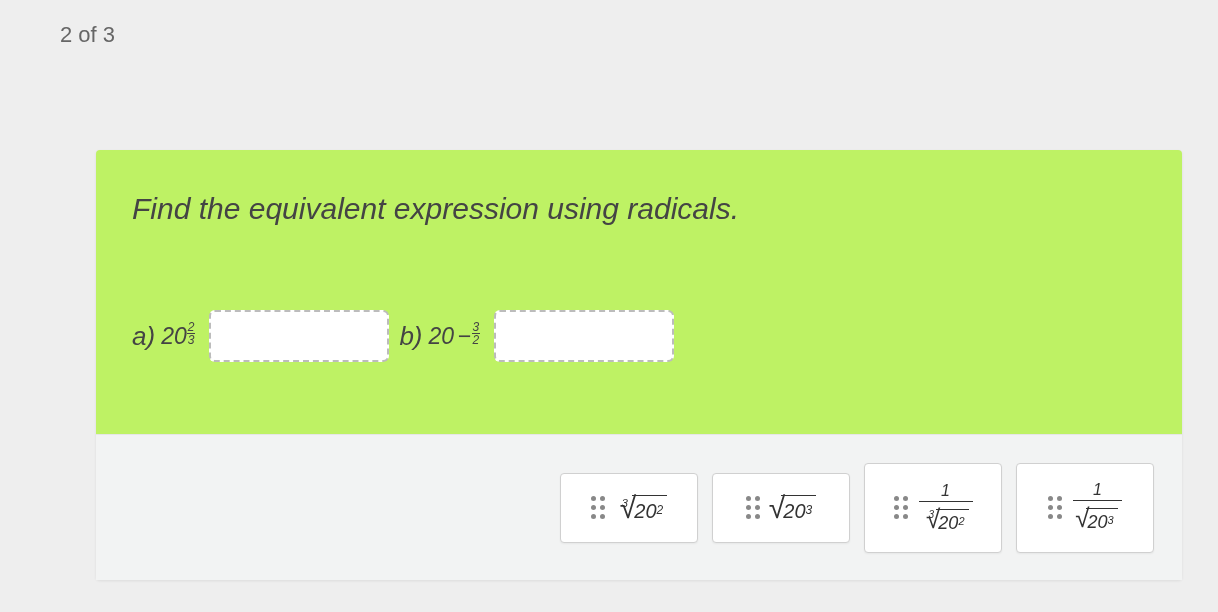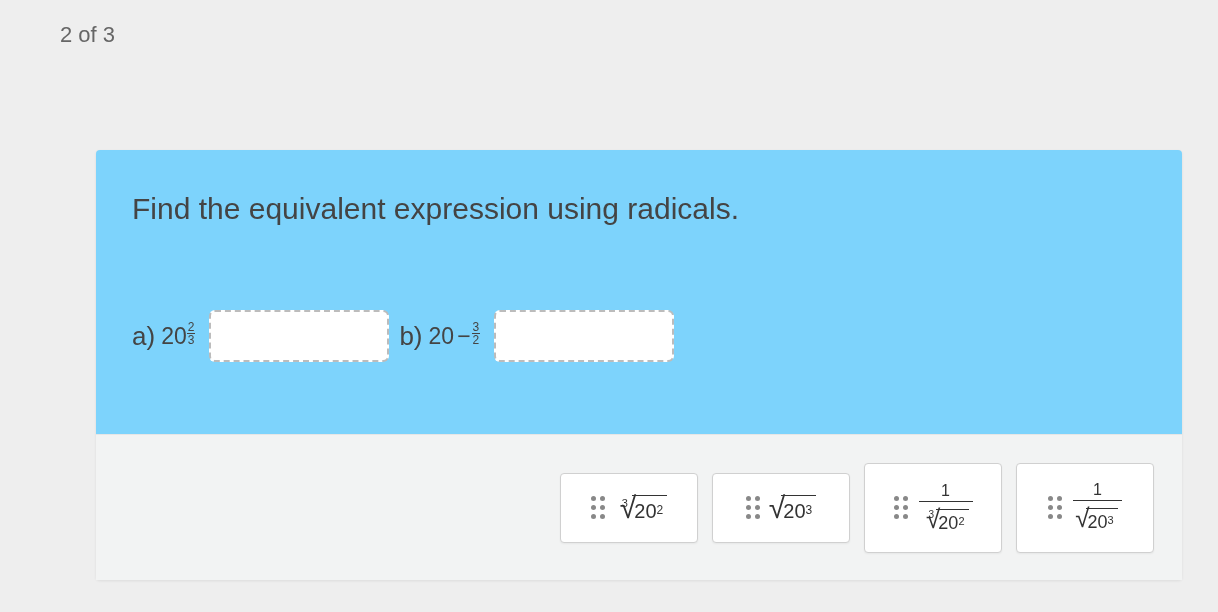--- a/index.html
+++ b/index.html
@@ -23,23 +23,24 @@
     left: 60px;
     font-size: 22px;
     color: #666;
   }
   .card {
     position: absolute;
     top: 150px;
     left: 96px;
     width: 1086px;
     height: 430px;
-    background: #7dd3fc;
+    background: #bef264;
     border-radius: 4px;
     box-shadow: 0 1px 3px rgba(0,0,0,0.08);
+    font-style: italic;
   }
   .prompt {
     position: absolute;
     top: 42px;
     left: 36px;
     font-size: 30px;
     color: #444;
   }
   .problems {
     position: absolute;

